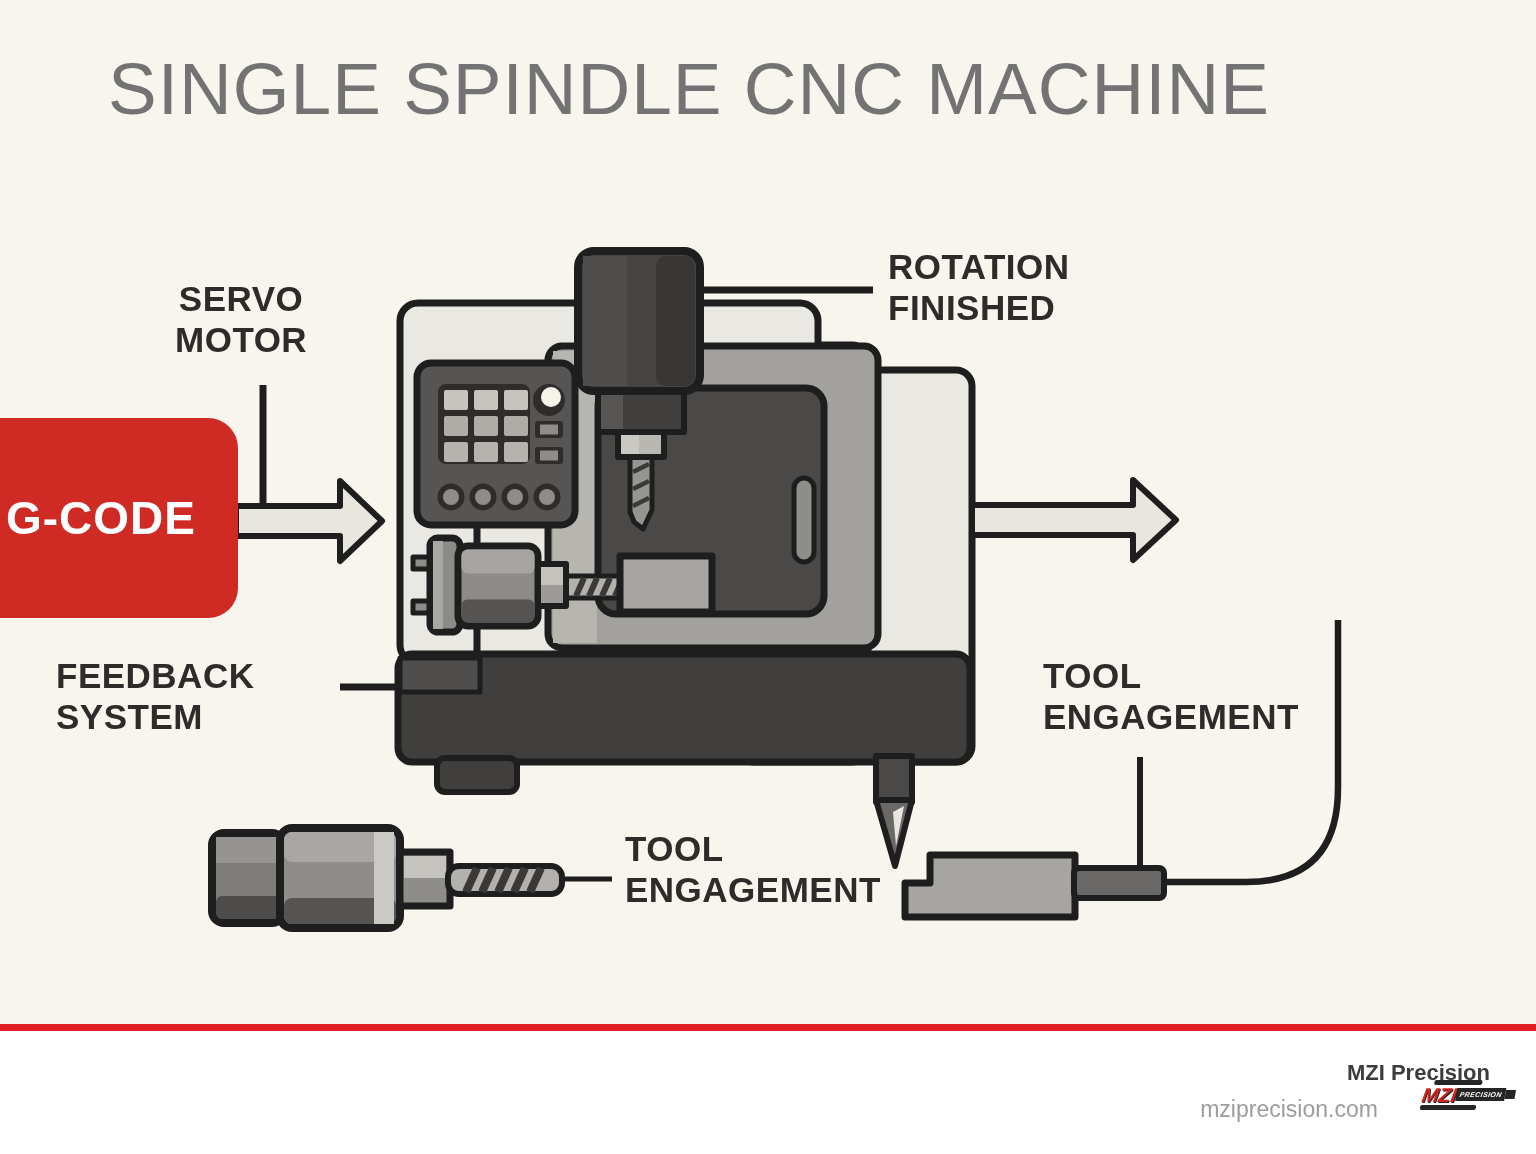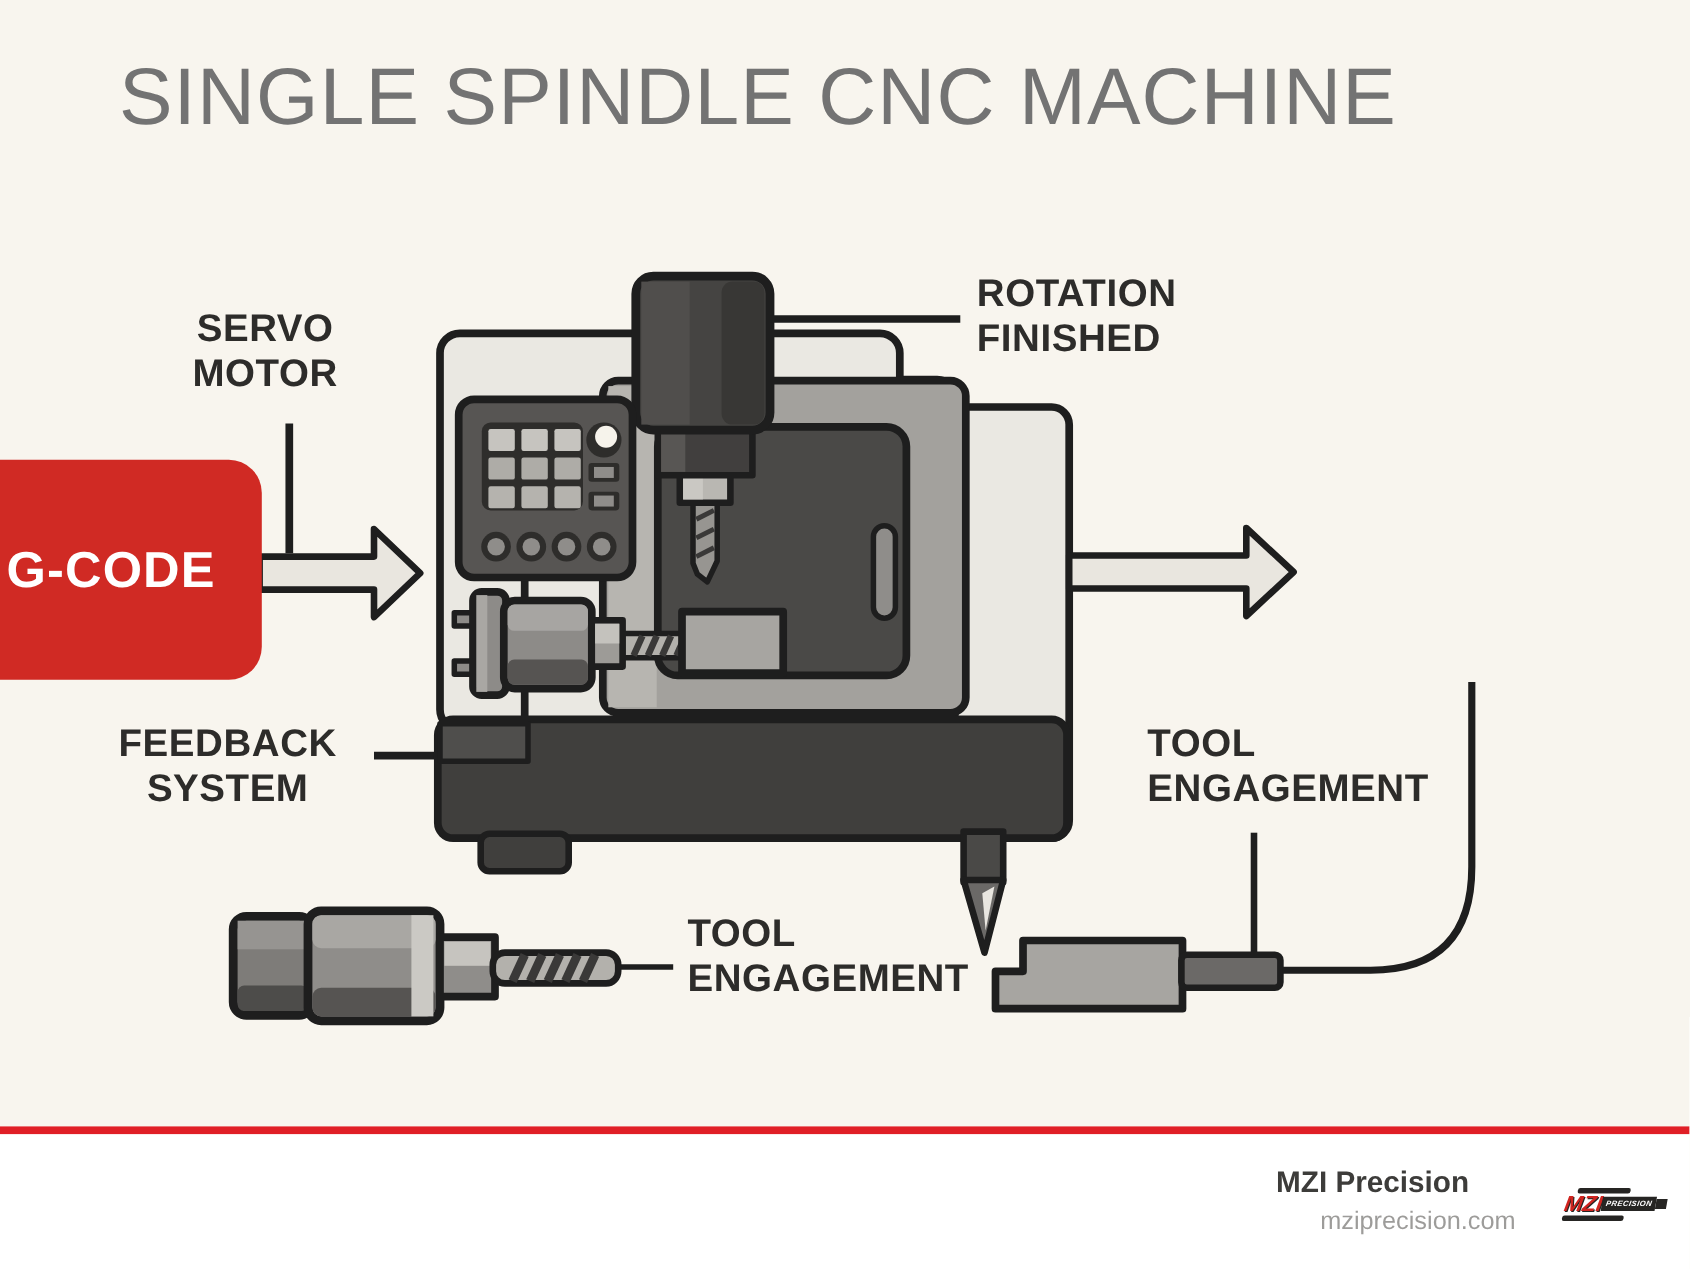--- a/index.html
+++ b/index.html
@@ -8,33 +8,33 @@
   .art-area{position:absolute;left:0;top:0;width:1536px;height:1024px;background:#f8f5ee;}
   .art-svg{position:absolute;left:0;top:0;}
 
   .page-title{position:absolute;left:0;top:50px;width:1354px;text-align:center;
     font-size:73px;font-weight:400;color:#737373;line-height:1.06;letter-spacing:1px;padding-left:12px;}
 
   .diagram-label{position:absolute;font-weight:800;font-size:35px;color:#2d2c2a;
     line-height:1.16;letter-spacing:0.5px;white-space:nowrap;}
   .lbl-servo{left:175px;top:279px;text-align:center;}
   .lbl-spindle{left:888px;top:247px;}
-  .lbl-feedback{left:76px;top:656px;width:262px;text-align:center;}
+  .lbl-feedback{left:56px;top:656px;width:262px;text-align:left;}
   .lbl-tool-bottom{left:625px;top:829px;}
   .lbl-tool-right{left:1043px;top:656px;}
 
   .node{position:absolute;background:#d02a24;color:#ffffff;font-weight:800;
     display:flex;flex-direction:column;align-items:center;justify-content:center;
     border-radius:30px;letter-spacing:1px;}
   .node-gcode{left:-62px;top:418px;width:300px;height:200px;font-size:46px;padding-left:26px;box-sizing:border-box;}
   .node-finished{left:1195px;top:418px;width:260px;height:200px;font-size:38px;line-height:1.25;text-align:center;}
 
   .footer-rule{position:absolute;left:0;top:1024px;width:1536px;height:7px;background:#e01f26;}
-  .footer-company{position:absolute;left:1160px;top:1060px;width:330px;text-align:left;
-    font-size:27px;font-weight:700;color:#3d3c3a;}
+  .footer-company{position:absolute;left:1160px;top:1060px;width:330px;text-align:right;
+    font-size:22px;font-weight:700;color:#3d3c3a;}
   .footer-site{position:absolute;left:1124px;top:1096px;width:330px;text-align:center;
     font-size:23px;font-weight:400;color:#9d9c9a;}
 
   .logo{position:absolute;left:1422px;top:1080px;width:84px;height:32px;transform:skewX(-10deg);}
   .logo-bar-top{position:absolute;left:10px;top:0px;width:48px;height:5px;background:#262523;border-radius:2px;}
   .logo-bar-bottom{position:absolute;left:0px;top:25px;width:56px;height:5px;background:#262523;border-radius:2px;}
   .logo-row{position:absolute;left:0;top:4px;display:flex;align-items:center;height:21px;}
   .logo-mzi{color:#d0241f;font-weight:800;font-style:italic;font-size:20px;line-height:1;
     text-shadow:1px 1px 0 #262523;}
   .logo-prec{background:#262523;color:#ffffff;font-size:7px;font-weight:700;font-style:italic;

